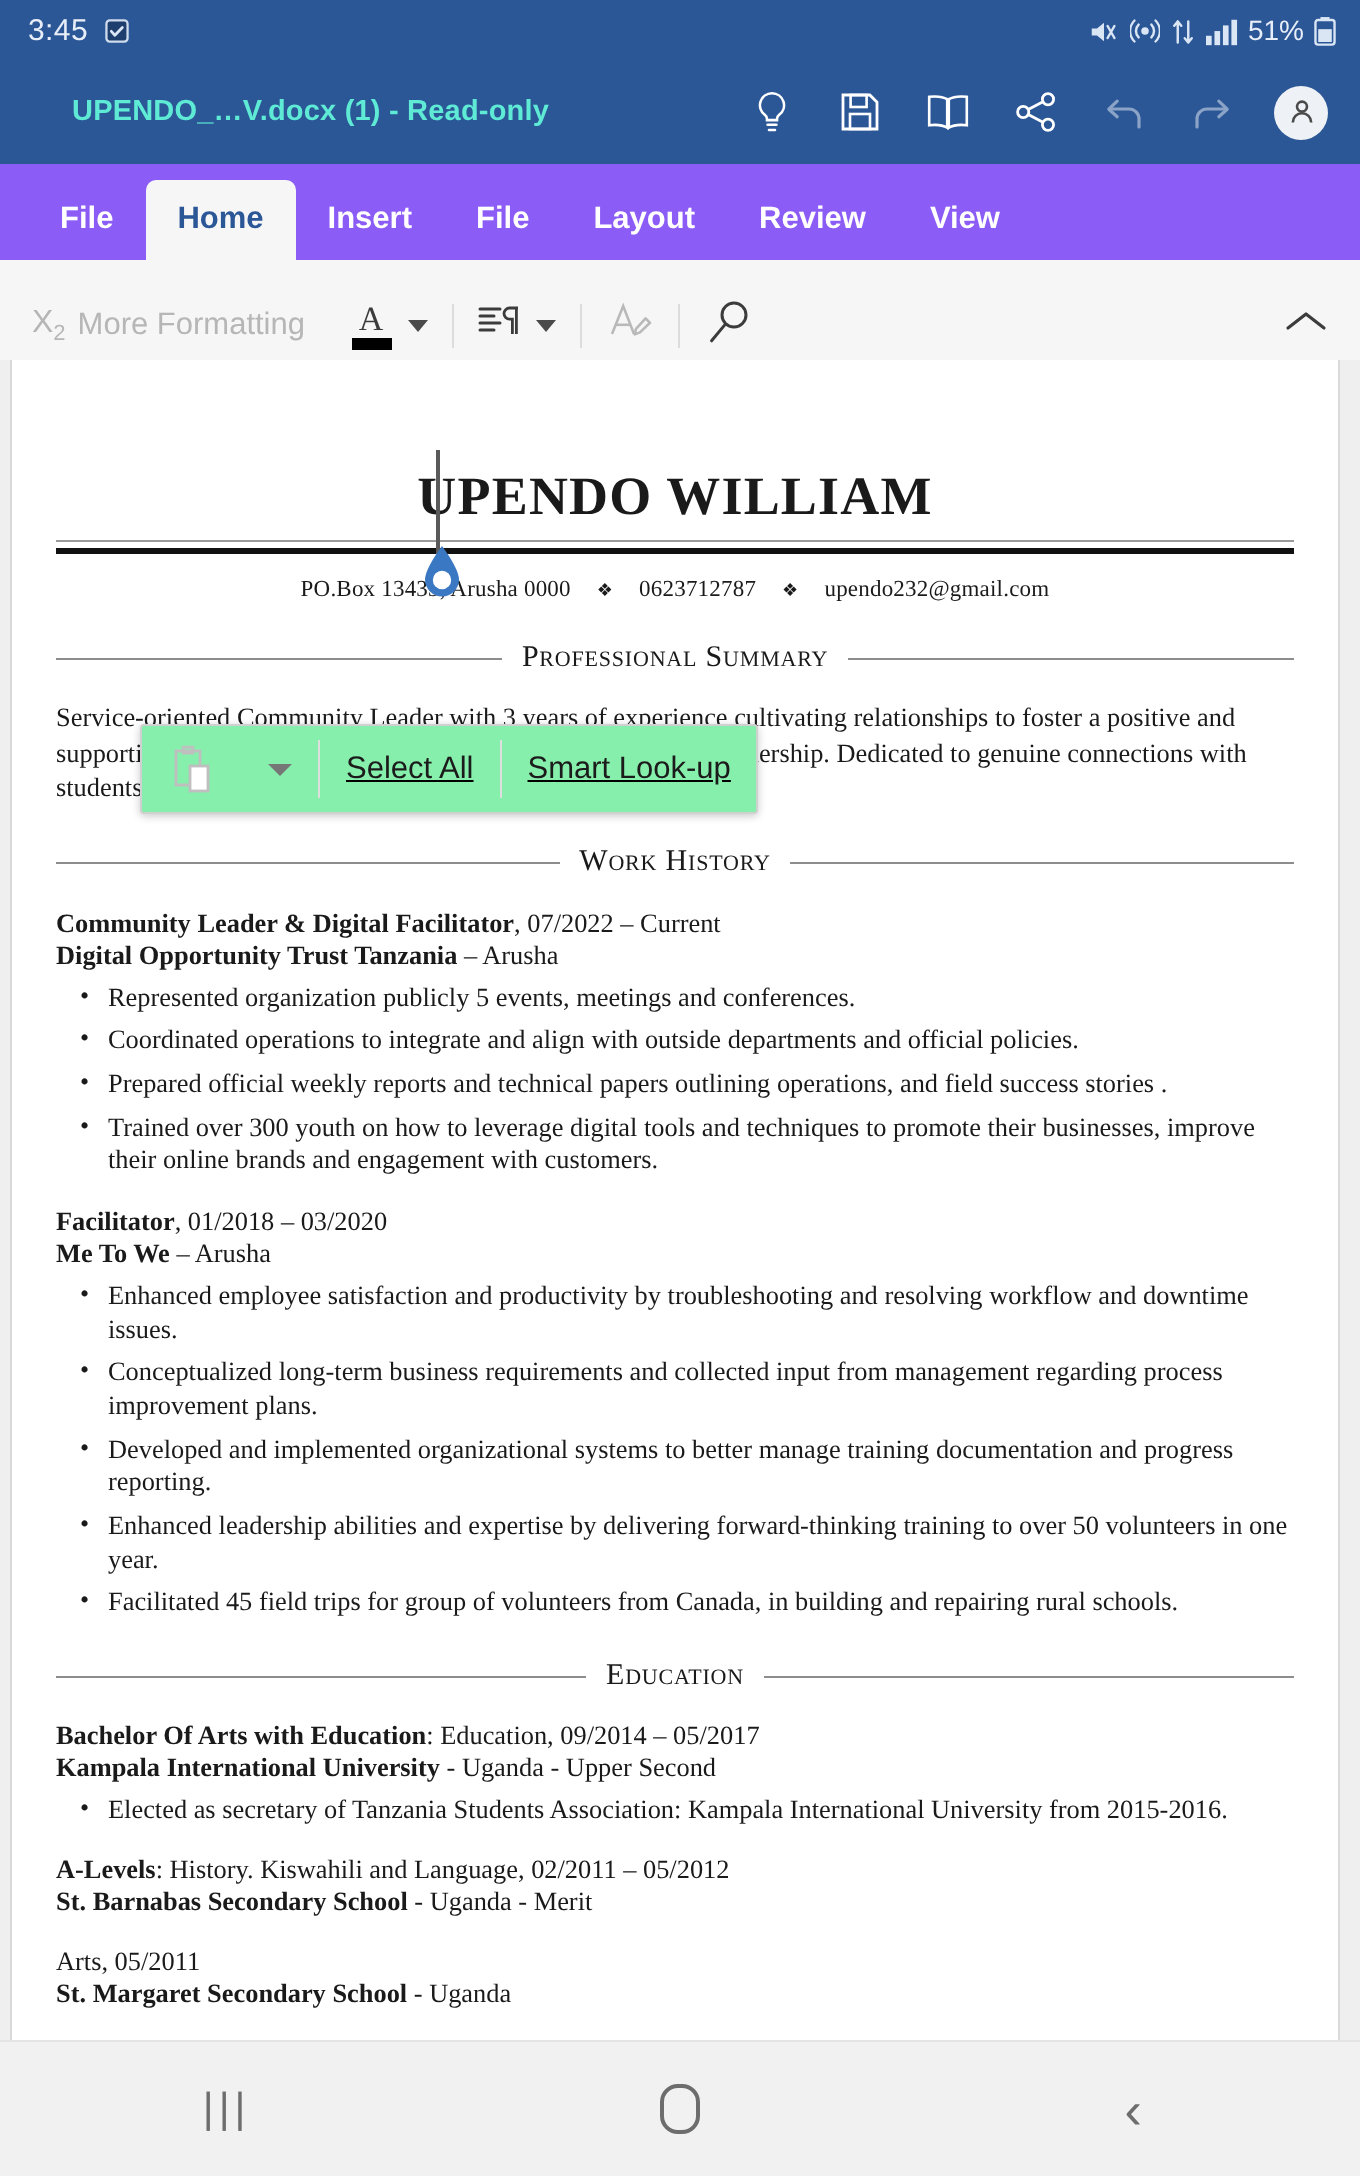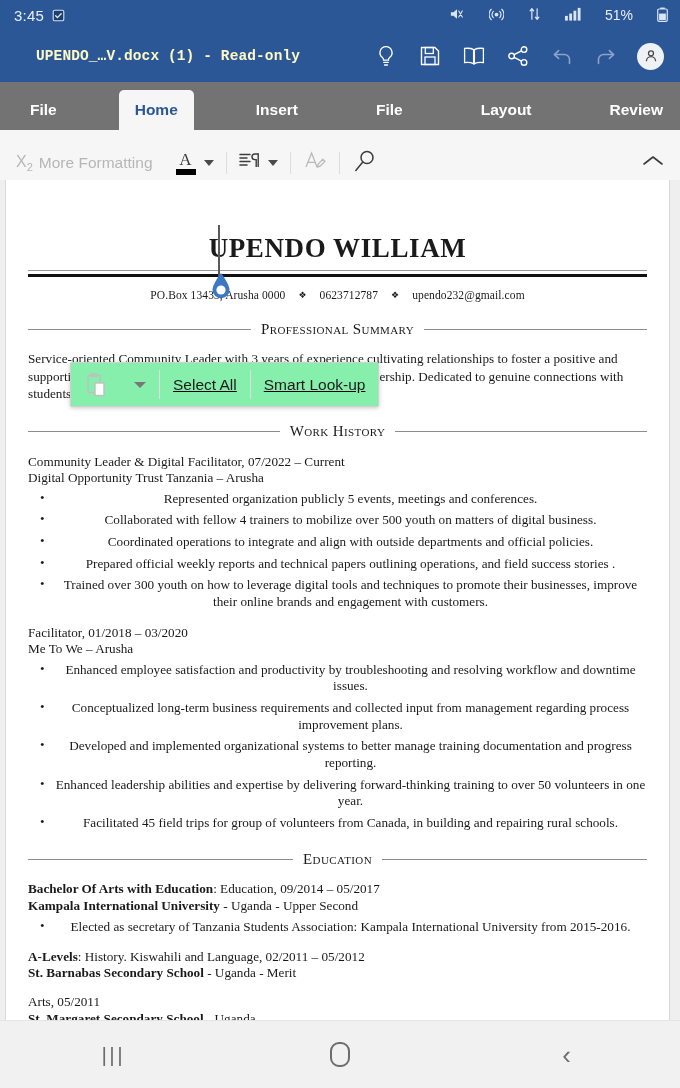--- a/index.html
+++ b/index.html
@@ -12,44 +12,43 @@
   .screen { position: relative; width: 680px; height: 1088px; background: #f2f2f2; }
 
   
   .statusbar {
     height: 30px; background: #2b5797;
     display: flex; align-items: center; justify-content: space-between;
     padding: 0 12px 0 14px; color: #dfe7f3;
   }
   .status-left { display: flex; align-items: center; gap: 8px; }
   .status-time { font-size: 15px; font-weight: 500; color: #e8eef8; letter-spacing: .2px; }
-  .status-right { display: flex; align-items: flex-start; gap: 24px; }
+  .status-right { display: flex; align-items: flex-end; gap: 5px; }
   .si { display: inline-flex; align-items: center; }
   .battery-pct { font-size: 14px; font-weight: 500; color: #e8eef8; }
 
   
   .titlebar {
     height: 52px; background: #2b5797;
     display: flex; align-items: center; padding: 0 12px 0 36px;
   }
   .doc-title {
-    color: #fef9c3; font-size: 14.5px; font-weight: bold; white-space: nowrap;
+    color: #5eead4; font-size: 14.5px; font-weight: bold; white-space: nowrap;
     letter-spacing: .1px;
-    font-family: Liberation Mono, monospace;
   }
   .title-actions { margin-left: auto; display: flex; align-items: center; gap: 18px; padding-right: 4px; }
   .tbtn { width: 26px; height: 26px; display: flex; align-items: center; justify-content: center; }
   .tbtn.dim { opacity: .45; }
   .avatar {
     width: 27px; height: 27px; border-radius: 50%; background: #eef1f5;
     display: flex; align-items: center; justify-content: center;
   }
 
   
-  .tabs { height: 48px; background: #737373; display: flex; align-items: flex-end; padding-left: 14px; gap: 46px; }
+  .tabs { height: 48px; background: #8b5cf6; display: flex; align-items: flex-end; padding-left: 14px; }
   .tab {
     color: #ffffff; font-size: 15.5px; font-weight: bold;
     padding: 0 16px; height: 40px; line-height: 40px; white-space: nowrap;
   }
   .tab.active {
     background: #f6f6f6; color: #2b5797;
     border-radius: 5px 5px 0 0;
   }
 
   
@@ -98,22 +97,22 @@
   .section-head {
     display: flex; align-items: center; gap: 10px; margin-top: 20px;
   }
   .section-head .line { flex: 1; height: 1px; background: #8d8d8d; }
   .section-head .txt {
     font-size: 15px; font-variant: small-caps; letter-spacing: .4px; white-space: nowrap;
     font-family: "Liberation Serif", serif;
   }
   .para { font-size: 13.2px; line-height: 1.33; margin-top: 12px; text-align: left; }
   .job-head { font-size: 13.2px; margin-top: 14px; line-height: 1.22; }
-  .job-head b { font-weight: normal; }
-  ul.bullets { list-style: none; margin: 3px 0 0 0; padding: 0; text-align: center; }
+  .job-head b { font-weight: bold; }
+  ul.bullets { list-style: none; margin: 3px 0 0 0; padding: 0; }
   ul.bullets li {
     font-size: 13.2px; line-height: 1.26; position: relative;
     padding-left: 26px; margin-top: 5px;
   }
   ul.bullets li::before {
     content: "\2022"; position: absolute; left: 12px; top: -1px; font-size: 13px;
   }
   .edu-block { font-size: 13.2px; margin-top: 13px; line-height: 1.24; }
 
   
@@ -345,21 +344,20 @@
         <span class="txt">Work History</span>
         <span class="line"></span>
       </div>
 
       <div class="job-head">
         <b>Community Leader &amp; Digital Facilitator</b><span>, 07/2022 – Current</span><br>
         <b>Digital Opportunity Trust Tanzania</b><span> – Arusha</span>
       </div>
       <ul class="bullets">
         <li>Represented organization publicly 5 events, meetings and conferences.</li>
-        <li>Collaborated with fellow 4 trainers to mobilize over 500 youth on matters of digital business.</li>
         <li>Coordinated operations to integrate and align with outside departments and official policies.</li>
         <li>Prepared official weekly reports and technical papers outlining operations, and field success stories .</li>
         <li>Trained over 300 youth on how to leverage digital tools and techniques to promote their businesses, improve their online brands and engagement with customers.</li>
       </ul>
 
       <div class="job-head">
         <b>Facilitator</b><span>, 01/2018 – 03/2020</span><br>
         <b>Me To We</b><span> – Arusha</span>
       </div>
       <ul class="bullets">

